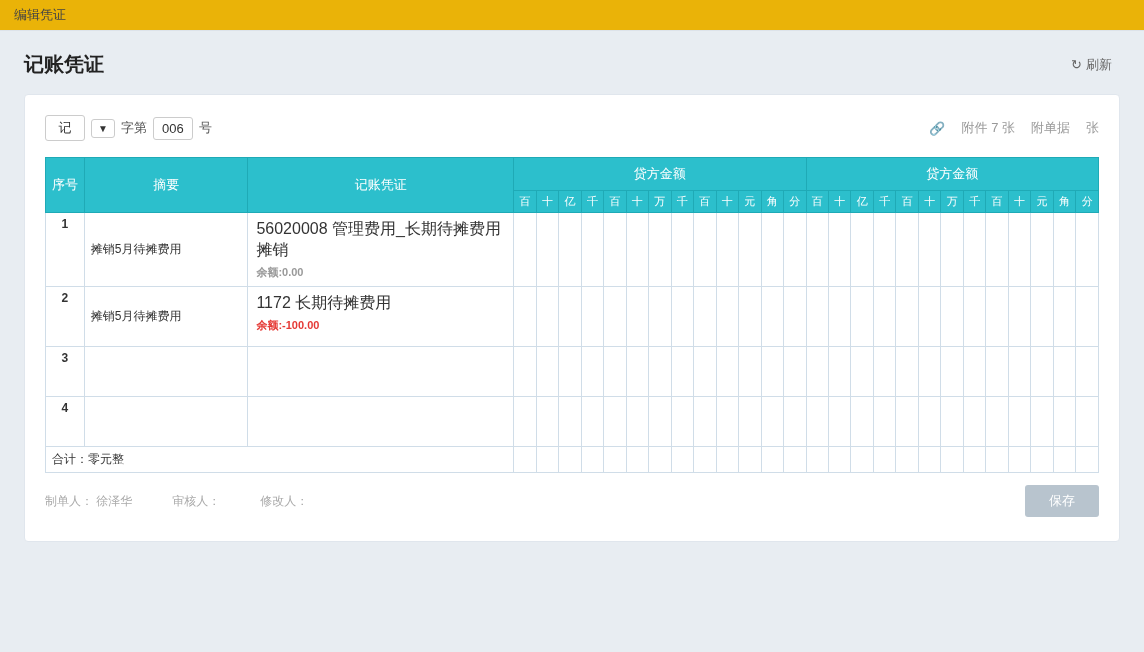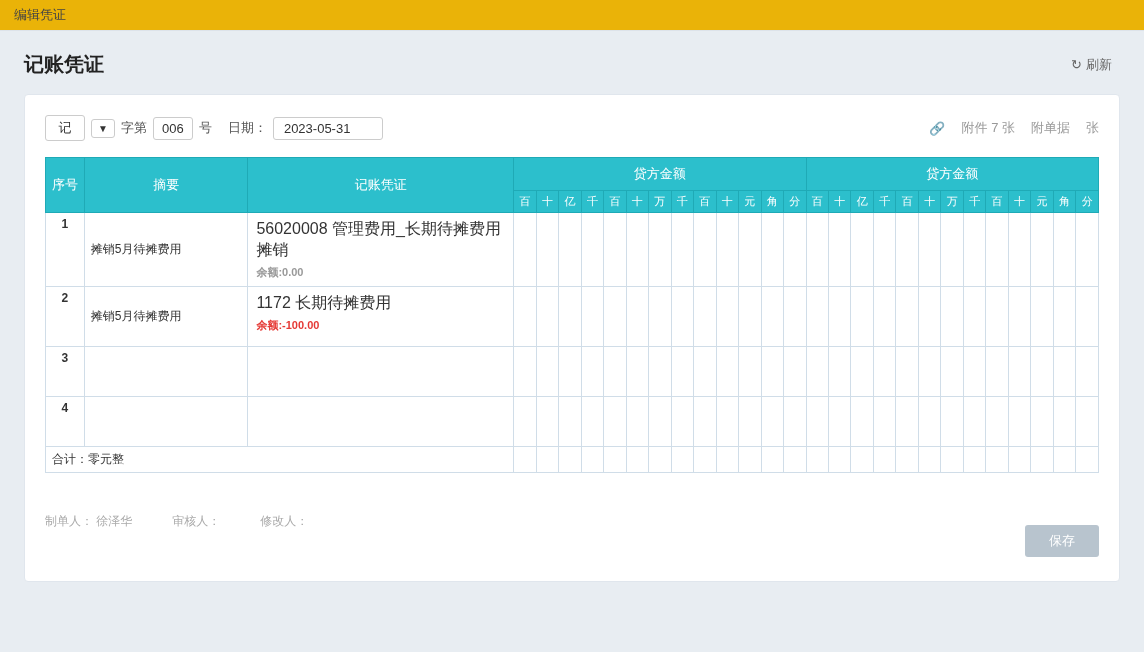--- a/index.html
+++ b/index.html
@@ -139,21 +139,20 @@
     }
     .save-btn {
       margin-left: auto;
       background: #b8c4ce;
       color: #fff;
       border: none;
       border-radius: 3px;
       padding: 7px 24px;
       font-size: 13px;
       cursor: pointer;
-      margin-top: 40px;
     }
     .table-wrapper {
       overflow-x: auto;
       position: relative;
     }
   </style>
 </head>
 <body>
 
 <div class="title-bar">
@@ -171,24 +170,20 @@
 
   <div class="card">
 
     <div class="form-row">
       <div class="field-group">
         <span class="field-value-box">记</span>
         <span class="field-arrow">▼</span>
         <span class="field-label">字第</span>
         <span class="field-value-box">006</span>
         <span class="field-label">号</span>
-      </div>
-      <div class="field-group">
-        <span class="field-label">日期：</span>
-        <span class="date-box">2023-05-31</span>
       </div>
       <div class="attachments-area">
         <span>🔗</span>
         <span>附件 7 张</span>
         <span>附单据</span>
         <span>张</span>
       </div>
     </div>
 
     <div class="table-wrapper">

